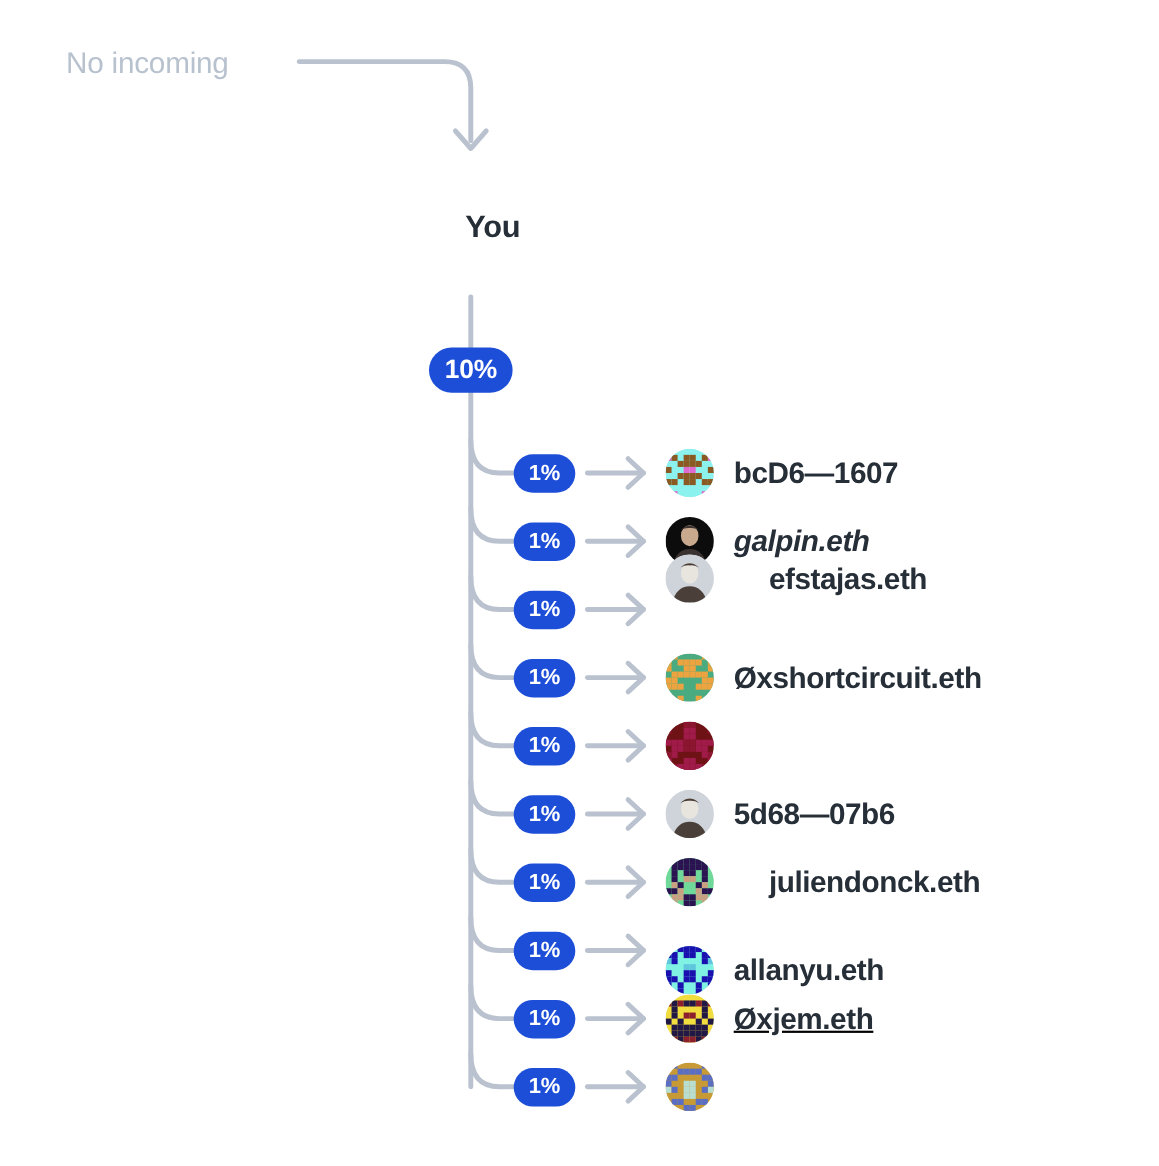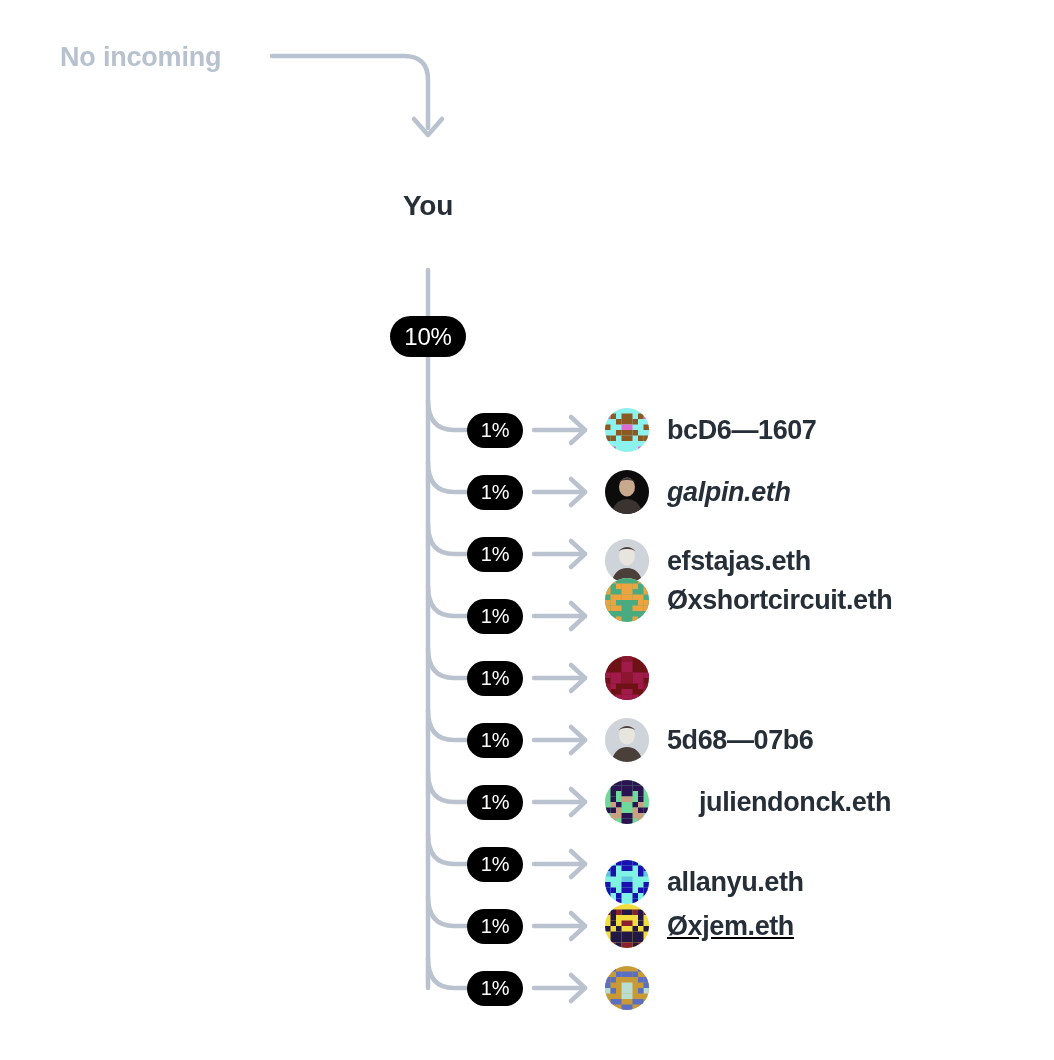--- a/index.html
+++ b/index.html
@@ -31,49 +31,50 @@
     height: 1060px;
     pointer-events: none;
   }
 
   
   #no-incoming-label {
     position: absolute;
     left: 60px;
     top: 42px;
     font-size: 27px;
-    font-weight: 700;
+    font-weight: 400;
     letter-spacing: -0.2px;
     color: #b8c2ce;
     white-space: nowrap;
   }
 
   
   #you-node {
     position: absolute;
     left: 0;
     top: 190px;
     width: 856px;
     text-align: center;
     font-size: 28px;
     font-weight: 700;
     letter-spacing: -0.3px;
     color: #262e38;
+    padding-left: 20px;
   }
 
   
   .pill {
     position: absolute;
     display: flex;
     align-items: center;
     justify-content: center;
-    background: #000000;
+    background: #1d4ed8;
     color: #ffffff;
     border-radius: 999px;
-    font-weight: 400;
+    font-weight: 700;
     box-sizing: border-box;
   }
   #root-pill {
     left: 390px;
     top: 316px;
     width: 76px;
     height: 41px;
     font-size: 24px;
     letter-spacing: -0.2px;
   }
@@ -202,32 +203,32 @@
         <div class="avatar">
           <svg viewBox="0 0 44 44" xmlns="http://www.w3.org/2000/svg">
     <rect width="44" height="44" fill="#0c0c0d"></rect>
     <ellipse cx="22" cy="17" rx="8" ry="9.5" fill="#c9a98e"></ellipse>
     <path d="M 6 44 Q 10 29 22 29 Q 34 29 38 44 Z" fill="#3a3330"></path>
     <path d="M 13.5 12 Q 22 4 30.5 12 Q 26 9.5 22 10 Q 18 9.5 13.5 12 Z" fill="#3a3330"></path>
   </svg>
         </div>
         <div class="recipient-name">galpin.eth</div>
       </div>
-      <div class="recipient-row" style="top: 539px;">
+      <div class="recipient-row" style="top: 504px; gap: 32px;">
         <div class="avatar">
           <svg viewBox="0 0 44 44" xmlns="http://www.w3.org/2000/svg">
     <rect width="44" height="44" fill="#cfd4da"></rect>
     <ellipse cx="22" cy="17" rx="8" ry="9.5" fill="#e8e4de"></ellipse>
     <path d="M 6 44 Q 10 29 22 29 Q 34 29 38 44 Z" fill="#4b4039"></path>
     <path d="M 13.5 12 Q 22 4 30.5 12 Q 26 9.5 22 10 Q 18 9.5 13.5 12 Z" fill="#4b4039"></path>
   </svg>
         </div>
         <div class="recipient-name">efstajas.eth</div>
       </div>
-      <div class="recipient-row" style="top: 578px;">
+      <div class="recipient-row" style="top: 594px;">
         <div class="avatar">
           <svg viewBox="0 0 44 44" xmlns="http://www.w3.org/2000/svg">
             <rect width="44" height="44" fill="#4aab80"></rect>
             <rect x="0.00" y="0.00" width="5.50" height="5.50" fill="#eda33f"></rect>
             <rect x="38.50" y="0.00" width="5.50" height="5.50" fill="#eda33f"></rect>
             <rect x="5.50" y="0.00" width="5.50" height="5.50" fill="#eda33f"></rect>
             <rect x="33.00" y="0.00" width="5.50" height="5.50" fill="#eda33f"></rect>
             <rect x="0.00" y="5.50" width="5.50" height="5.50" fill="#eda33f"></rect>
             <rect x="38.50" y="5.50" width="5.50" height="5.50" fill="#eda33f"></rect>
             <rect x="11.00" y="5.50" width="5.50" height="5.50" fill="#eda33f"></rect>

